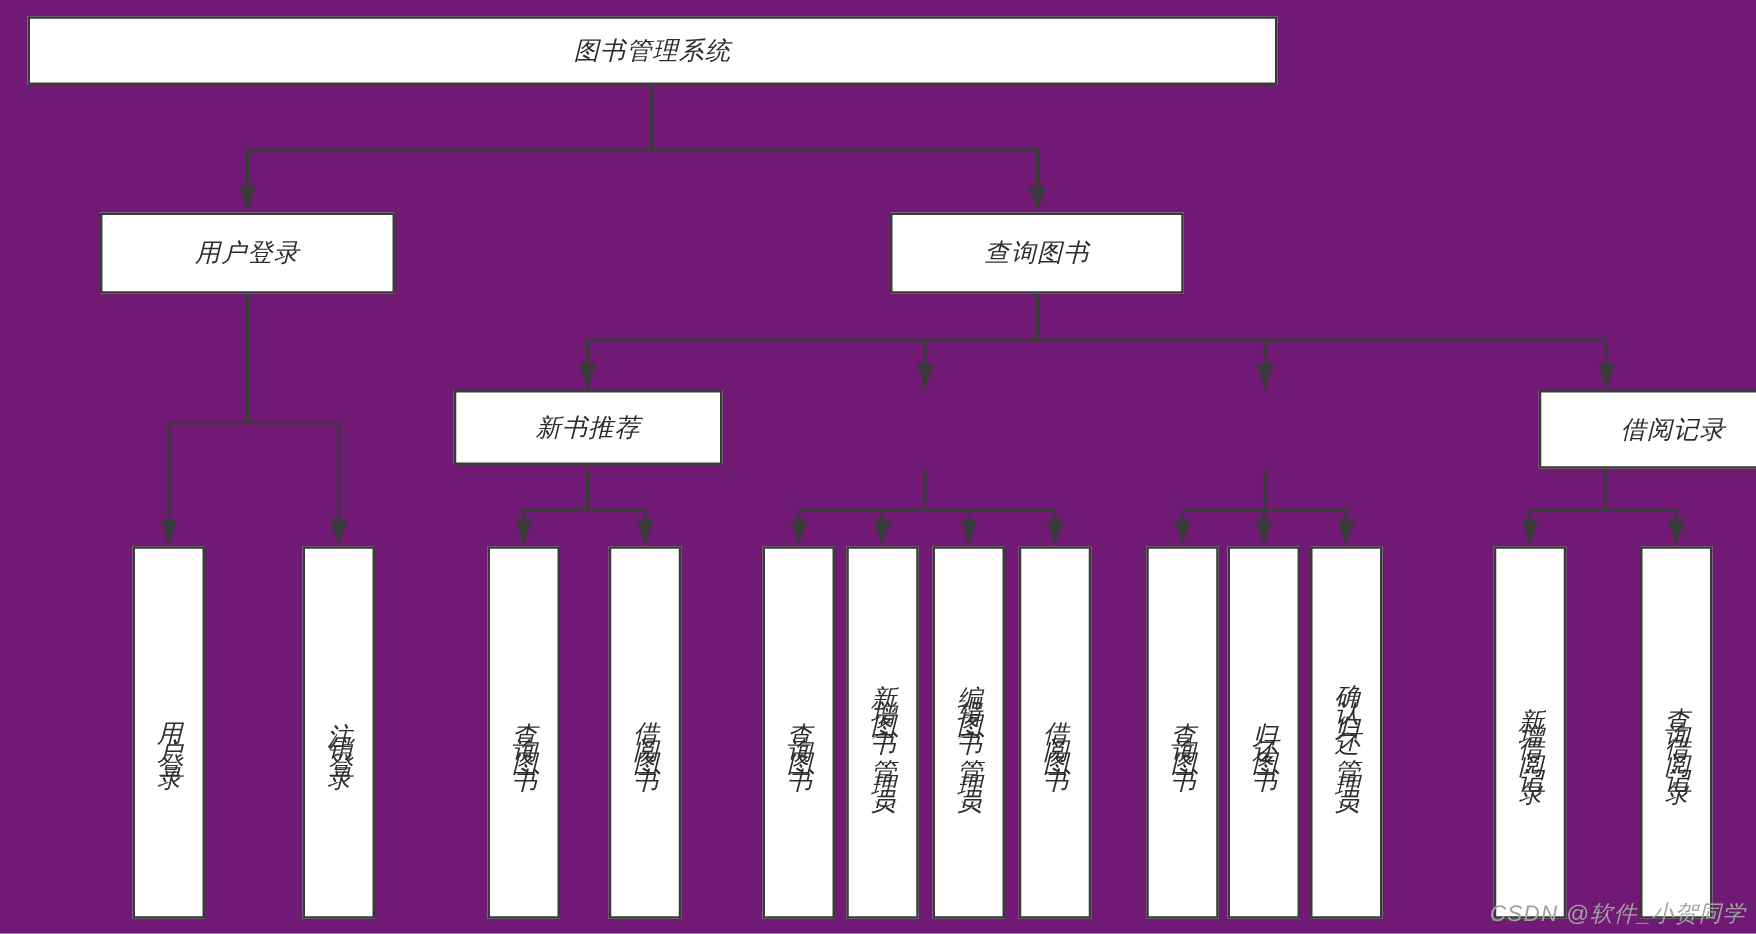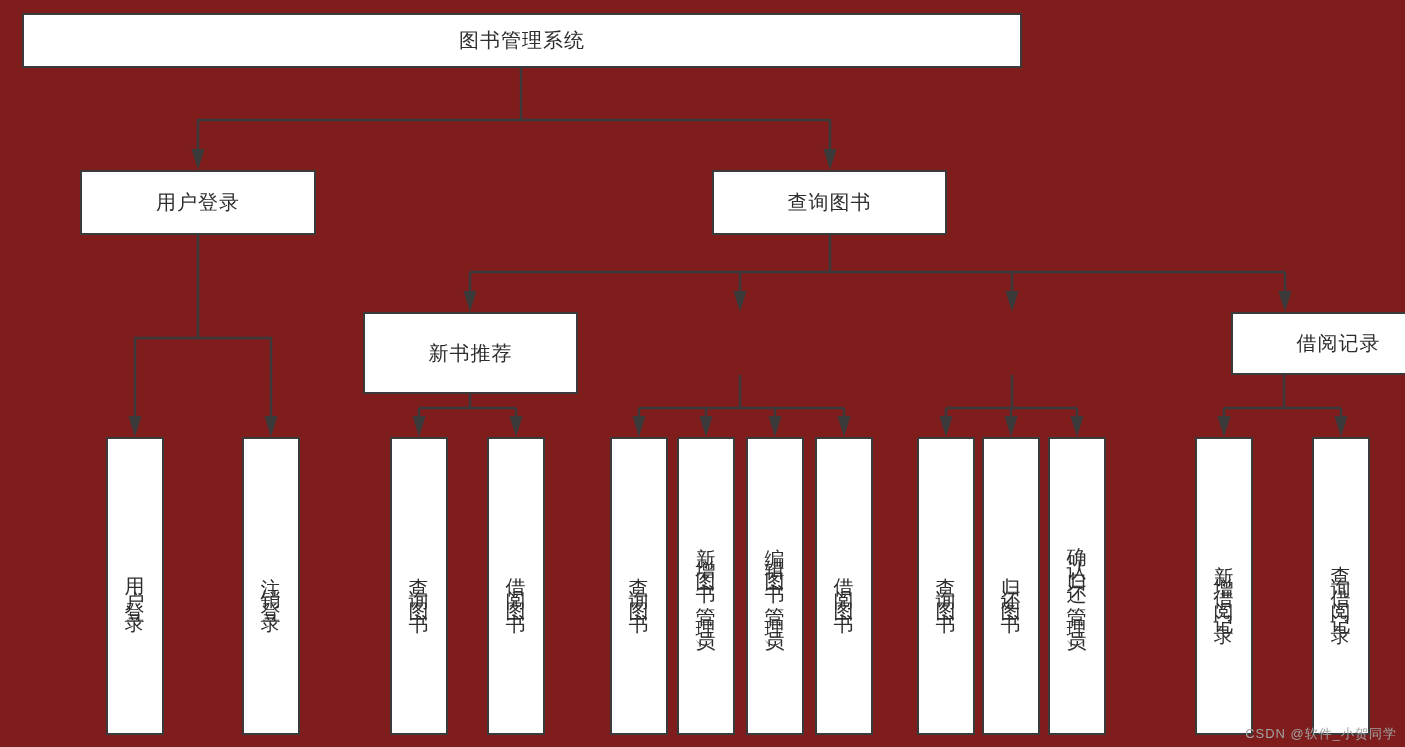--- a/index.html
+++ b/index.html
@@ -1,21 +1,22 @@
 <!DOCTYPE html>
 <html><head>
 <meta charset="utf-8">
 <style>
   html,body{margin:0;padding:0;background:#ffffff;}
   .stage{
     position:relative;
     width:1405px;height:747px;
-    background:#7f1d1d;
+    background:#701a75;
     font-family:"Liberation Sans","DejaVu Sans",sans-serif;
     overflow:hidden;
+    font-style:italic;
   }
   .wires{position:absolute;left:0;top:0;width:1405px;height:747px;}
   .node{
     position:absolute;
     background:#ffffff;
     border:2.5px solid #3a3a3a;
     display:flex;align-items:center;justify-content:center;
     font-size:20px;color:#2d2d2d;
     box-sizing:border-box;
     letter-spacing:1px;
@@ -25,21 +26,21 @@
     border-width:2px;
     writing-mode:vertical-rl;
     text-orientation:mixed;
     letter-spacing:12px;
     line-height:1.1;
     white-space:normal;
   }
   .watermark{
     position:absolute;
     right:8px;bottom:4px;
-    font-size:13px;color:#a2a2a2;
+    font-size:18px;color:#a2a2a2;
     letter-spacing:1px;
   }
 </style>
 </head>
 <body>
 
 <div class="stage">
 
   <svg class="wires" viewBox="0 0 1405 747" xmlns="http://www.w3.org/2000/svg" aria-hidden="true">
     <path fill="none" stroke="#3a3a3a" stroke-width="2.5" d="
@@ -70,21 +71,21 @@
       M1070.5 416 L1083.5 416 L1077 437 Z
       M1217.5 416 L1230.5 416 L1224 437 Z
       M1334.5 416 L1347.5 416 L1341 437 Z"></path>
   </svg>
 
   <div class="node" style="left:22px;top:13px;width:1000px;height:55px;">图书管理系统</div>
 
   <div class="node" style="left:80px;top:170px;width:236px;height:65px;">用户登录</div>
   <div class="node" style="left:712px;top:170px;width:235px;height:65px;">查询图书</div>
 
-  <div class="node" style="left:363px;top:312px;width:215px;height:82px;">新书推荐</div>
+  <div class="node" style="left:363px;top:312px;width:215px;height:60px;">新书推荐</div>
   <div class="node" style="left:1231px;top:312px;width:215px;height:63px;">借阅记录</div>
 
   <div class="node leaf" style="left:106px;top:437px;width:58px;height:298px;">用户登录</div>
   <div class="node leaf" style="left:242px;top:437px;width:58px;height:298px;">注销登录</div>
 
   <div class="node leaf" style="left:390px;top:437px;width:58px;height:298px;">查询图书</div>
   <div class="node leaf" style="left:487px;top:437px;width:58px;height:298px;">借阅图书</div>
 
   <div class="node leaf" style="left:610px;top:437px;width:58px;height:298px;">查询图书</div>
   <div class="node leaf" style="left:677px;top:437px;width:58px;height:298px;">新增图书（管理员）</div>

